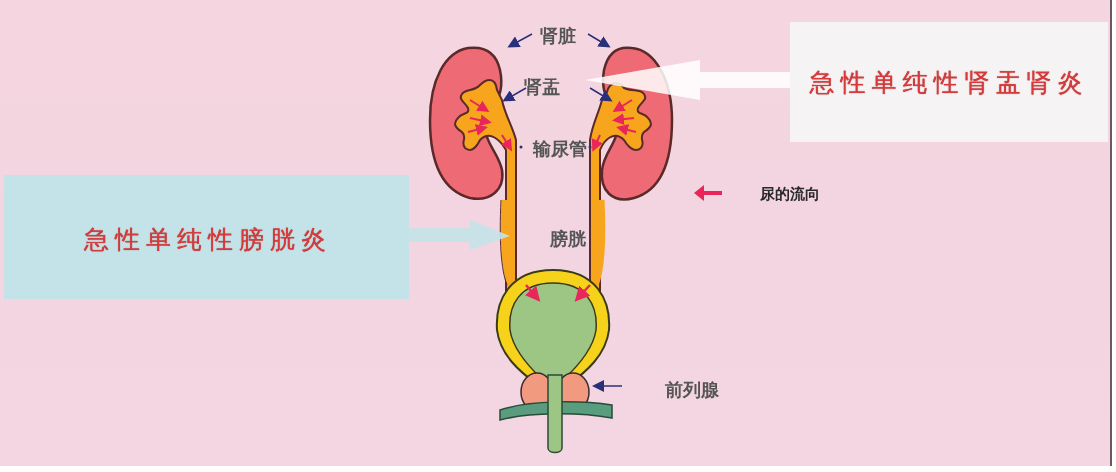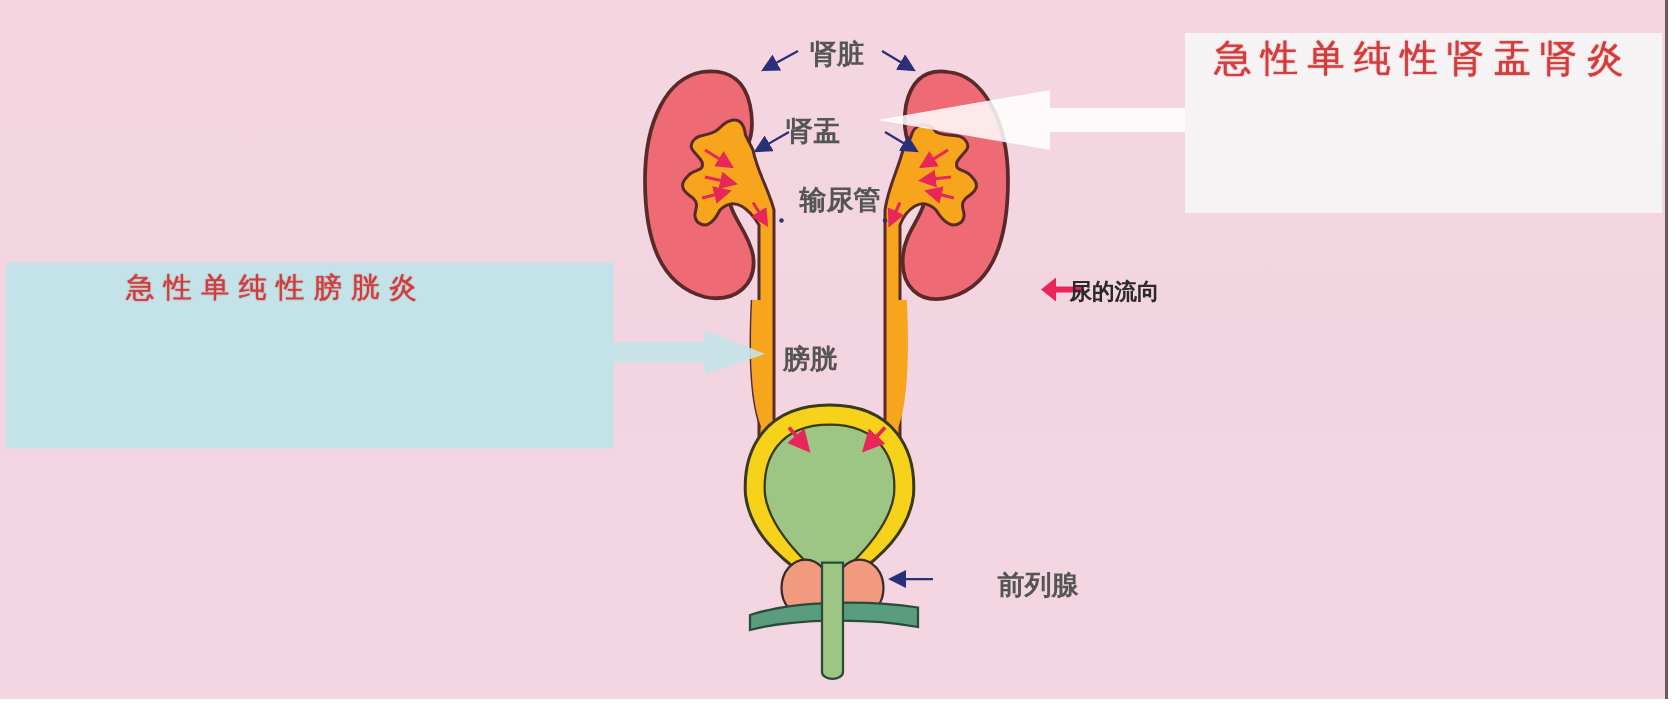--- a/index.html
+++ b/index.html
@@ -8,42 +8,42 @@
     background: #ffffff;
     font-family: "DejaVu Sans", sans-serif;
   }
   .canvas {
     position: absolute; left: 0; top: 0; width: 1110px; height: 466px;
     background: linear-gradient(180deg, #f5d6e0 0%, #f2d5e0 50%, #f3d6e1 100%);
     border-right: 2px solid #6a5a60;
   }
   .diagram-svg { position: absolute; left: 0; top: 0; width: 1110px; height: 466px; }
   .callout {
-    position: absolute; display: flex; align-items: flex-start; justify-content: center;
+    position: absolute; display: flex; align-items: center; justify-content: center;
     color: #d63a3a; font-family: "DejaVu Serif", serif; letter-spacing: 6px;
     text-shadow: 0 0 1px #b02020;
   }
   .callout-bladder {
     left: 4px; top: 175px; width: 405px; height: 124px;
     background: #c4e3e8;
-    font-size: 19px; padding-left: 80px; box-sizing: border-box; justify-content: flex-start;
+    font-size: 25px; padding-left: 80px; box-sizing: border-box; justify-content: flex-start;
     padding-top: 4px;
   }
   .callout-pyelo {
     left: 790px; top: 22px; width: 318px; height: 120px;
     background: #f5f3f4;
     font-size: 25px;
   }
   .label {
     position: absolute; font-size: 18px; color: #555; font-weight: bold;
     font-family: "DejaVu Sans", sans-serif; letter-spacing: 0px;
     filter: blur(0.3px);
   }
   .flow-label {
-    position: absolute; left: 713px; top: 185px; font-size: 15px; font-weight: bold; color: #2a2a2a;
+    position: absolute; left: 760px; top: 185px; font-size: 15px; font-weight: bold; color: #2a2a2a;
     font-family: "DejaVu Sans", sans-serif;
     text-align: center;
   }
 </style>
 </head>
 <body>
 
 <div class="canvas">
 
   <svg class="diagram-svg" viewBox="0 0 1110 466">
@@ -106,22 +106,22 @@
     <path d="M405,228 L470,228 L470,220 L510,236 L470,250 L470,242 L405,242 Z" fill="#c4e3e8" opacity="0.9"></path>
 
     <g>
       <line x1="722" y1="193" x2="698" y2="193" stroke="#e8265a" stroke-width="4"></line>
       <path d="M694,193 L704,185 L704,201 Z" fill="#e8265a"></path>
     </g>
   </svg>
 
   <span class="label" style="left:540px; top:24px;">肾脏</span>
   <span class="label" style="left:524px; top:75px;text-align:right;">肾盂</span>
-  <span class="label" style="left:533px; top:121px;">输尿管</span>
-  <span class="label" style="left:522px; top:227px;">膀胱</span>
+  <span class="label" style="left:533px; top:137px;">输尿管</span>
+  <span class="label" style="left:550px; top:227px;">膀胱</span>
   <span class="label" style="left:625px; top:378px;margin-left:40px;">前列腺</span>
   <span class="flow-label">尿的流向</span>
 
   <div class="callout callout-pyelo">
     <span>急性单纯性肾盂肾炎</span>
   </div>
   <div class="callout callout-bladder">
     <span>急性单纯性膀胱炎</span>
   </div>
 </div>

